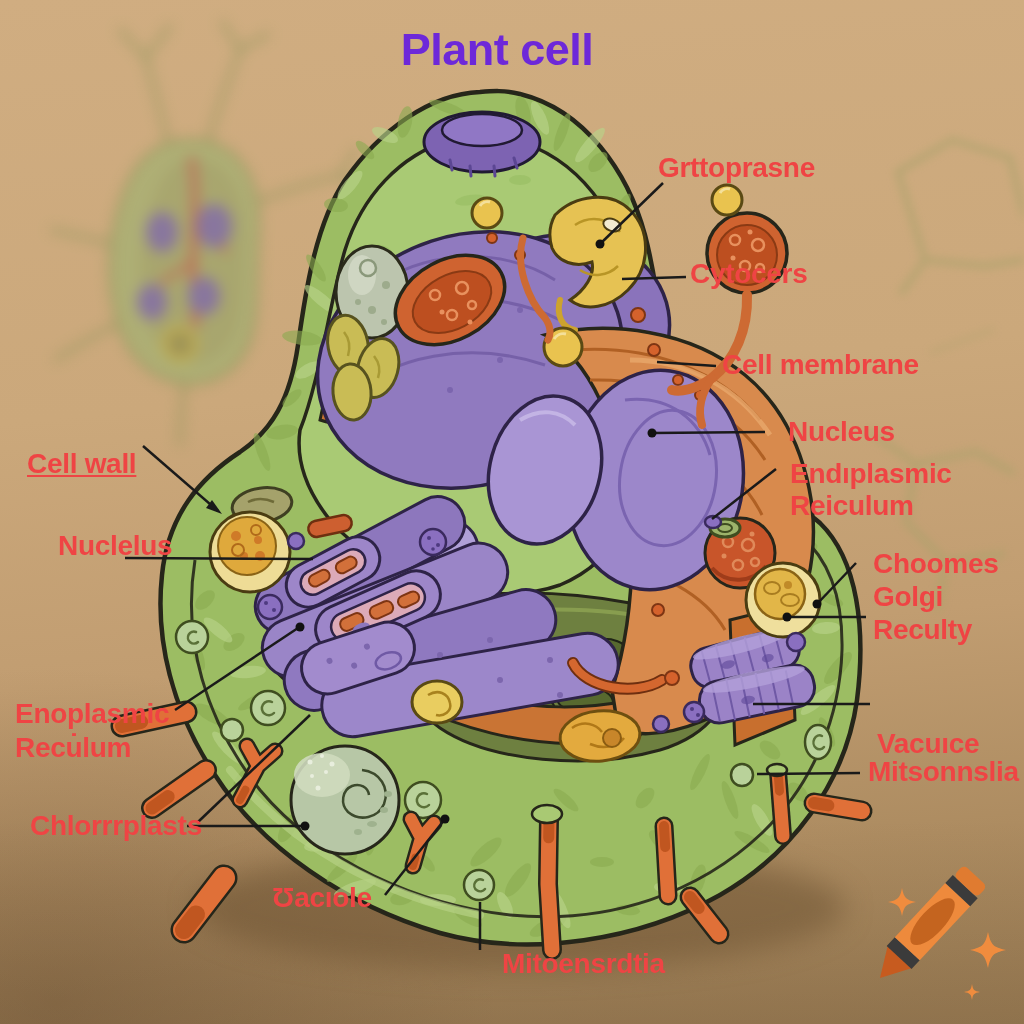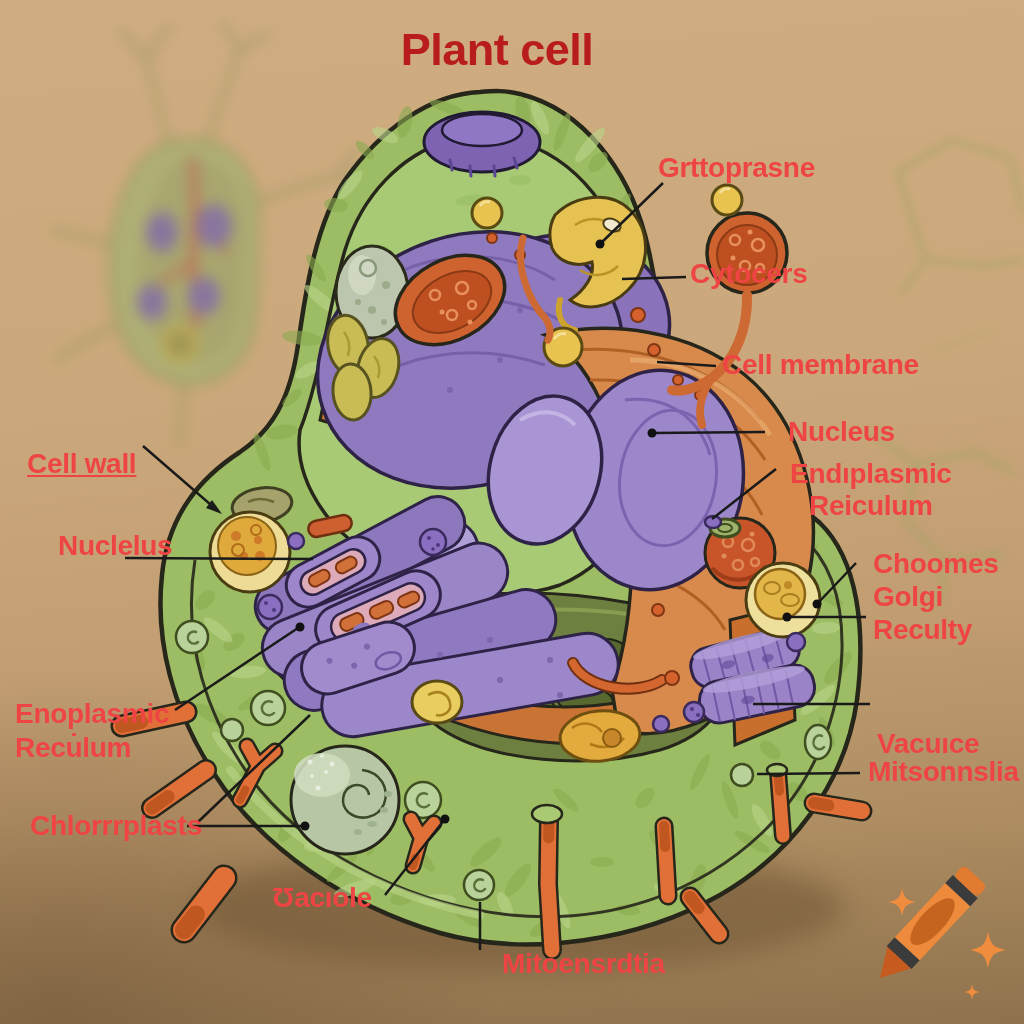--- a/index.html
+++ b/index.html
@@ -16,21 +16,21 @@
   #bg-cell{position:absolute;left:0;top:0;filter:blur(7px);opacity:.72;}
   #bg-hex{position:absolute;left:0;top:0;filter:blur(4px);opacity:.55;}
   #cell-shadow{position:absolute;left:195px;top:845px;width:650px;height:125px;
     background:rgba(105,80,48,.5);border-radius:50%;filter:blur(14px);}
   #main-art{position:absolute;left:0;top:0;}
   #crayon-art{position:absolute;left:0;top:0;}
   .lbl{position:absolute;color:#ef4444;font-weight:700;font-size:28px;
     line-height:32px;letter-spacing:-.3px;white-space:nowrap;}
   .lbl span{display:block;}
   #page-title{position:absolute;left:497px;top:24px;transform:translateX(-50%);
-    color:#b91c1c;font-weight:700;font-size:45px;letter-spacing:-.5px;white-space:nowrap;}
+    color:#6d28d9;font-weight:700;font-size:45px;letter-spacing:-.5px;white-space:nowrap;}
 </style>
 </head>
 <body>
 
 <div class="shade" id="shade-bl"></div>
 <div class="shade" id="shade-bottom"></div>
 
 <svg id="bg-cell" width="460" height="520" viewBox="0 0 460 520">
   <g stroke="#96985f" stroke-width="5" fill="none" stroke-linecap="round">
     <path d="M 170 150 C 160 110 152 80 146 58"></path>
@@ -592,21 +592,21 @@
   </div>
 <div class="lbl" style="left:690px;top:258px;">
     <span>Cytocers</span>
   </div>
 <div class="lbl" style="left:722px;top:349px;">
     <span>Cell membrane</span>
   </div>
 <div class="lbl" style="left:788px;top:416px;">
     <span>Nucleus</span>
   </div>
-<div class="lbl" style="left:790px;top:458px;text-align:center;">
+<div class="lbl" style="left:790px;top:458px;">
   <span>Endıplasmic</span>
   <span>Reiculum</span>
 </div>
 <div class="lbl" style="left:873px;top:547px;line-height:33px;">
   <span>Choomes</span>
   <span>Golgi</span>
   <span>Reculty</span>
 </div>
 <div class="lbl" style="left:877px;top:688px;margin-top:40px;">
     <span>Vacuıce</span>

